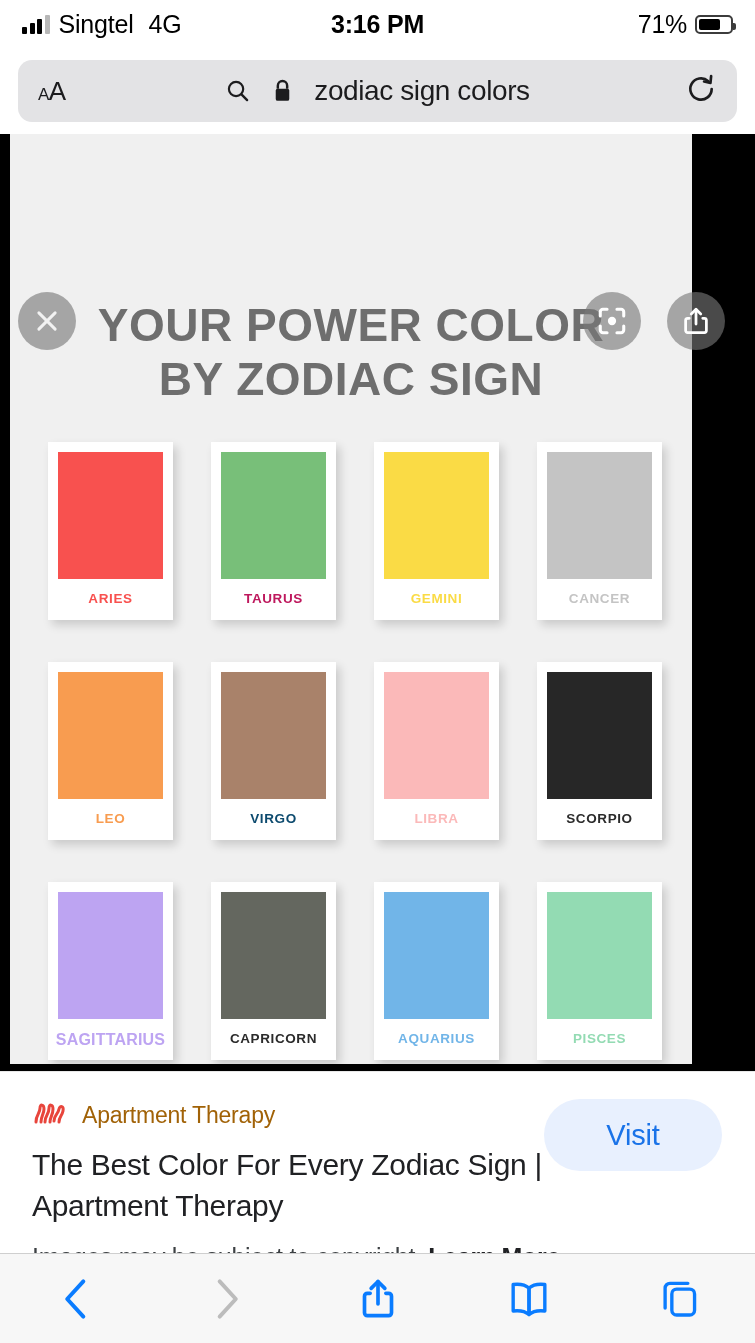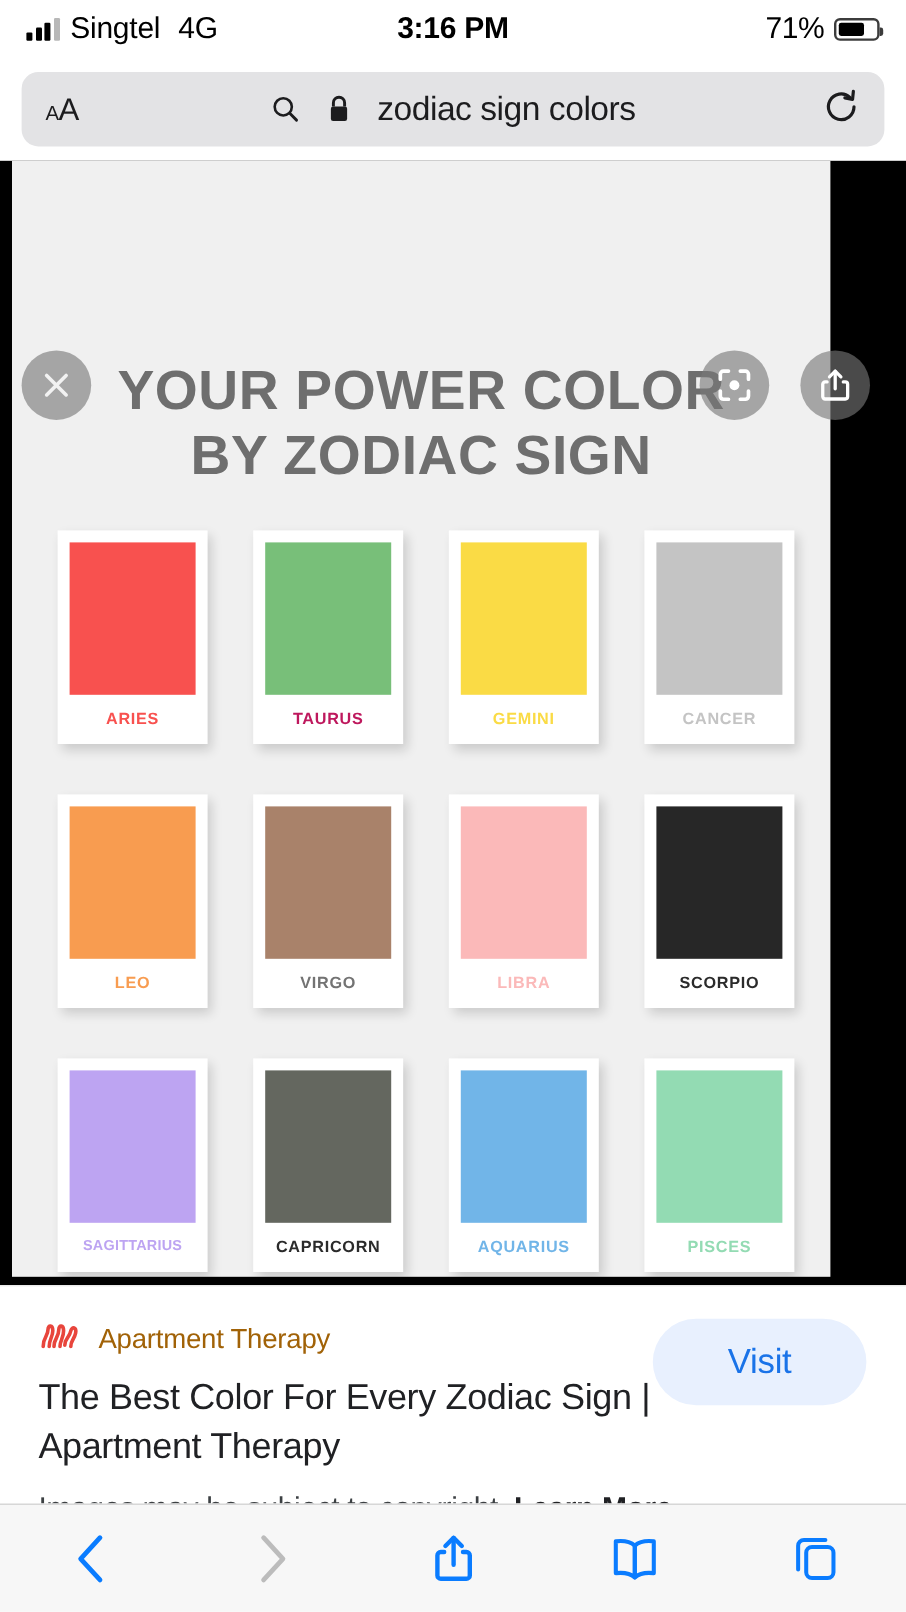--- a/index.html
+++ b/index.html
@@ -112,21 +112,21 @@
     display:flex; flex-direction:column;
     align-items:center;
   }
   .swatch{ width:105px; height:127px; }
   .card-label{
     margin-top:12px;
     font-size:13.5px; font-weight:bold;
     letter-spacing:0.6px; text-align:center;
     white-space:nowrap;
   }
-  .card.narrow .card-label{ font-size:12px; letter-spacing:0.2px; }
+  .card.narrow .card-label{ font-size:16px; letter-spacing:0.2px; }
 
   
   .result{
     position:absolute; top:1071px; left:0;
     width:755px; height:182px;
     background:#fff; overflow:hidden;
     border-top:1px solid #e8e8e8;
   }
   .res-source{
     display:flex; align-items:center; gap:14px;
@@ -235,21 +235,21 @@
         <div class="card">
           <div class="swatch" style="background: rgb(196, 196, 196);"></div>
           <div class="card-label" style="color: rgb(196, 196, 196);">CANCER</div>
         </div>
         <div class="card">
           <div class="swatch" style="background: rgb(248, 156, 80);"></div>
           <div class="card-label" style="color: rgb(248, 156, 80);">LEO</div>
         </div>
         <div class="card">
           <div class="swatch" style="background: rgb(169, 130, 106);"></div>
-          <div class="card-label" style="color: #737373;">VIRGO</div>
+          <div class="card-label" style="color: #0c4a6e;">VIRGO</div>
         </div>
         <div class="card">
           <div class="swatch" style="background: rgb(251, 185, 185);"></div>
           <div class="card-label" style="color: rgb(251, 185, 185);">LIBRA</div>
         </div>
         <div class="card">
           <div class="swatch" style="background: rgb(39, 39, 39);"></div>
           <div class="card-label" style="color: rgb(43, 43, 43);">SCORPIO</div>
         </div>
         <div class="card narrow">

